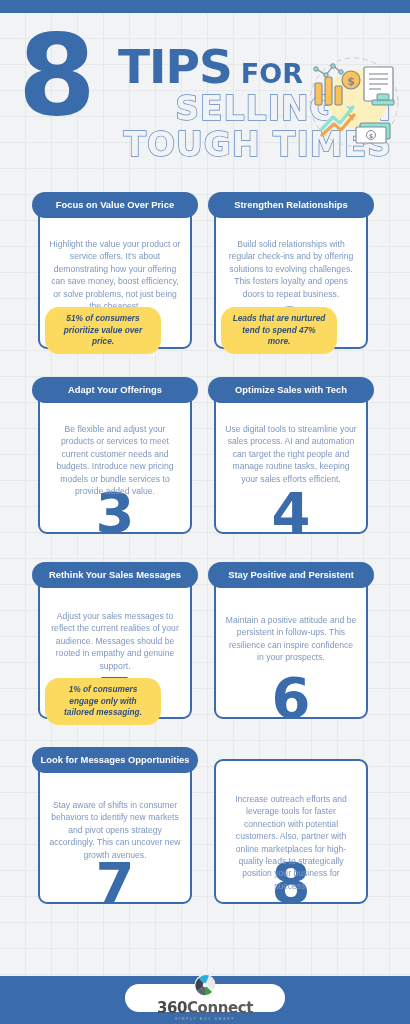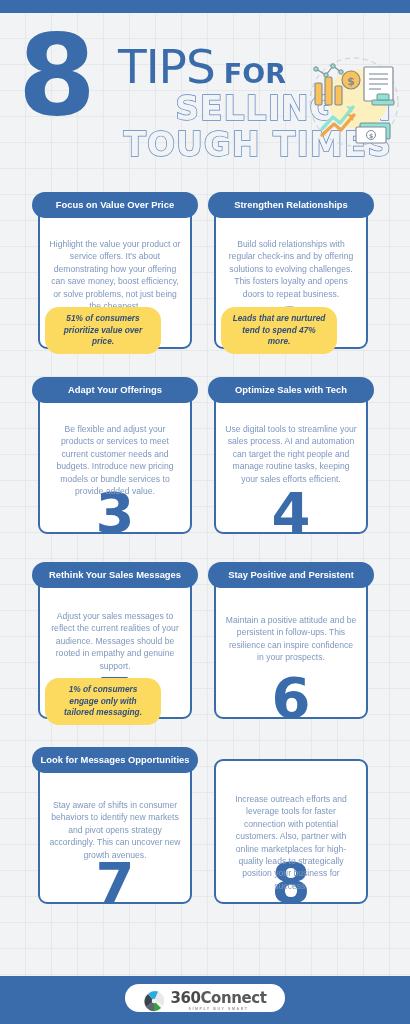--- a/index.html
+++ b/index.html
@@ -68,21 +68,21 @@
   .title-tips-row {
     position: absolute;
     left: 118px;
     top: 30px;
     display: flex;
     align-items: baseline;
   }
   .title-tips {
     font-size: 47px;
     line-height: 47px;
-    font-weight: 400;
+    font-weight: 700;
     color: #3a6cab;
     letter-spacing: -1px;
     font-family: "DejaVu Sans", sans-serif;
   }
   .title-for {
     font-size: 27px;
     line-height: 24px;
     font-weight: 700;
     color: #3a6cab;
     margin-left: 9px;
@@ -214,23 +214,24 @@
   .logo-chip {
     position: absolute;
     left: 50%;
     transform: translateX(-50%);
     bottom: 12px;
     width: 160px;
     height: 28px;
     background: #ffffff;
     border-radius: 16px;
     display: flex;
-    align-items: flex-end;
+    align-items: center;
     justify-content: center;
     gap: 5px;
+    flex-direction: column;
   }
   .logo-mark { width: 22px; height: 22px; flex: 0 0 auto; }
   .logo-text-wrap { display: flex; flex-direction: column; line-height: 1; }
   .logo-text {
     font-size: 15px;
     font-weight: 700;
     color: #5a5a5a;
     letter-spacing: -0.4px;
     font-family: "DejaVu Sans", sans-serif;
   }

